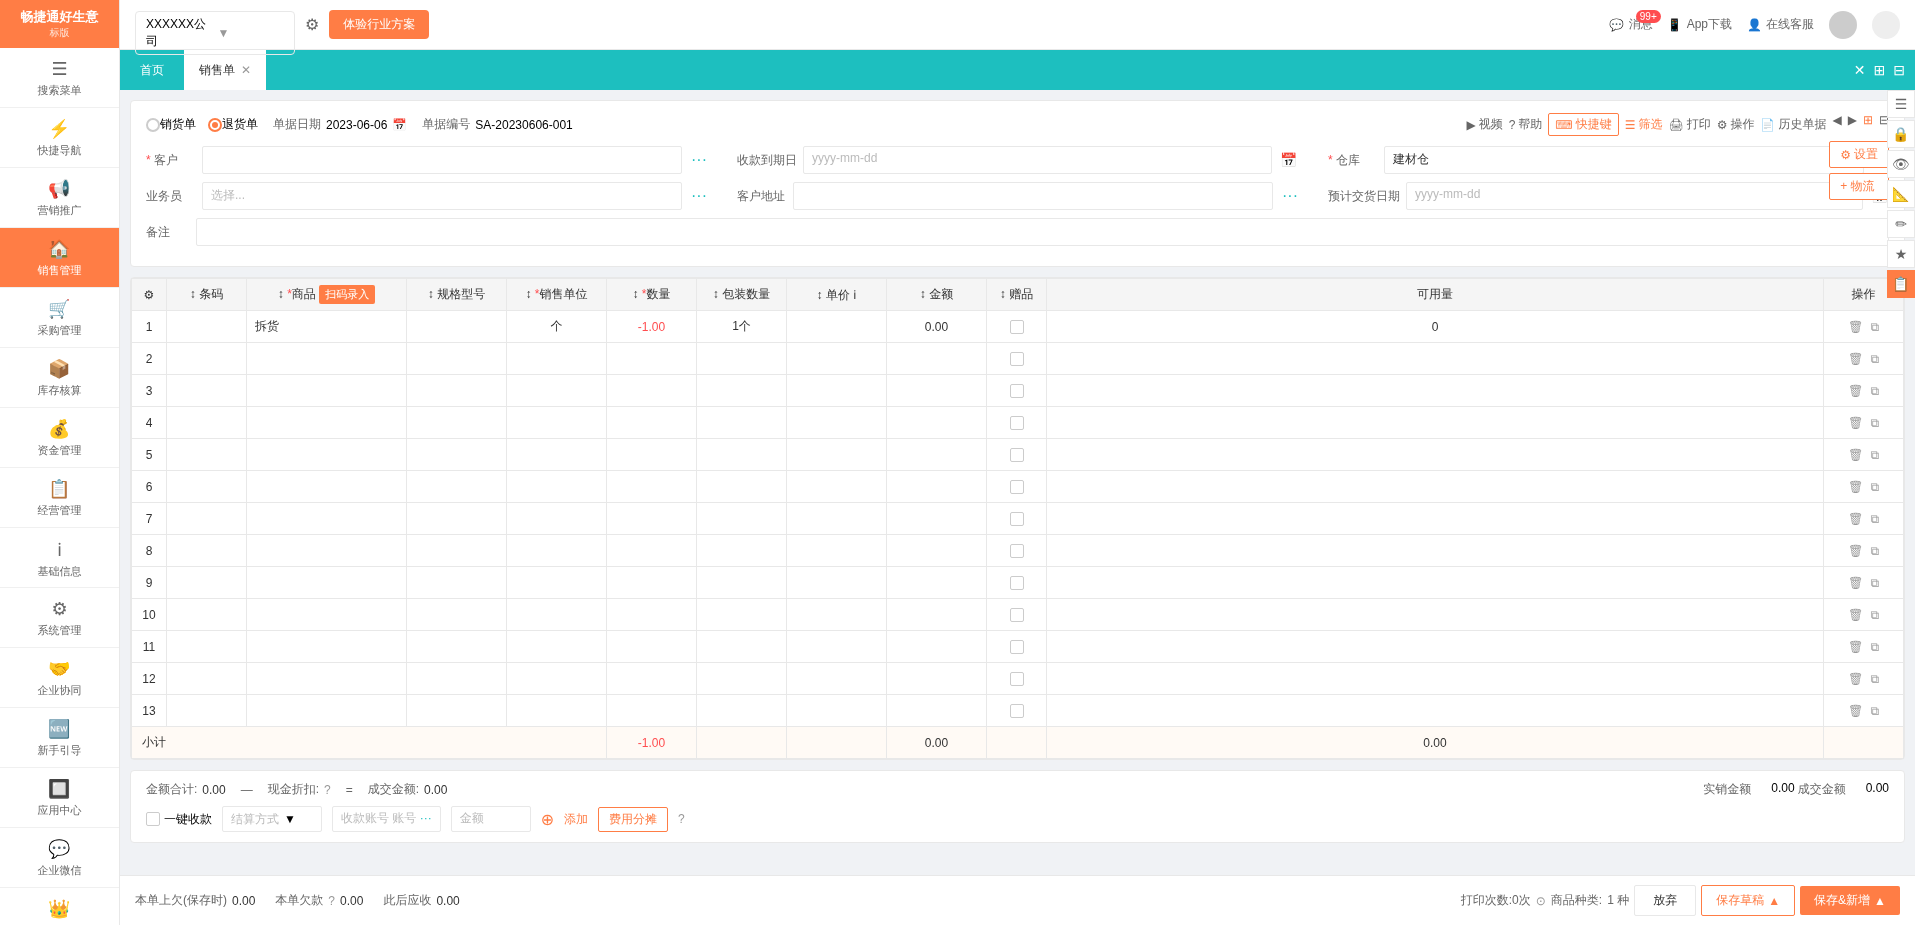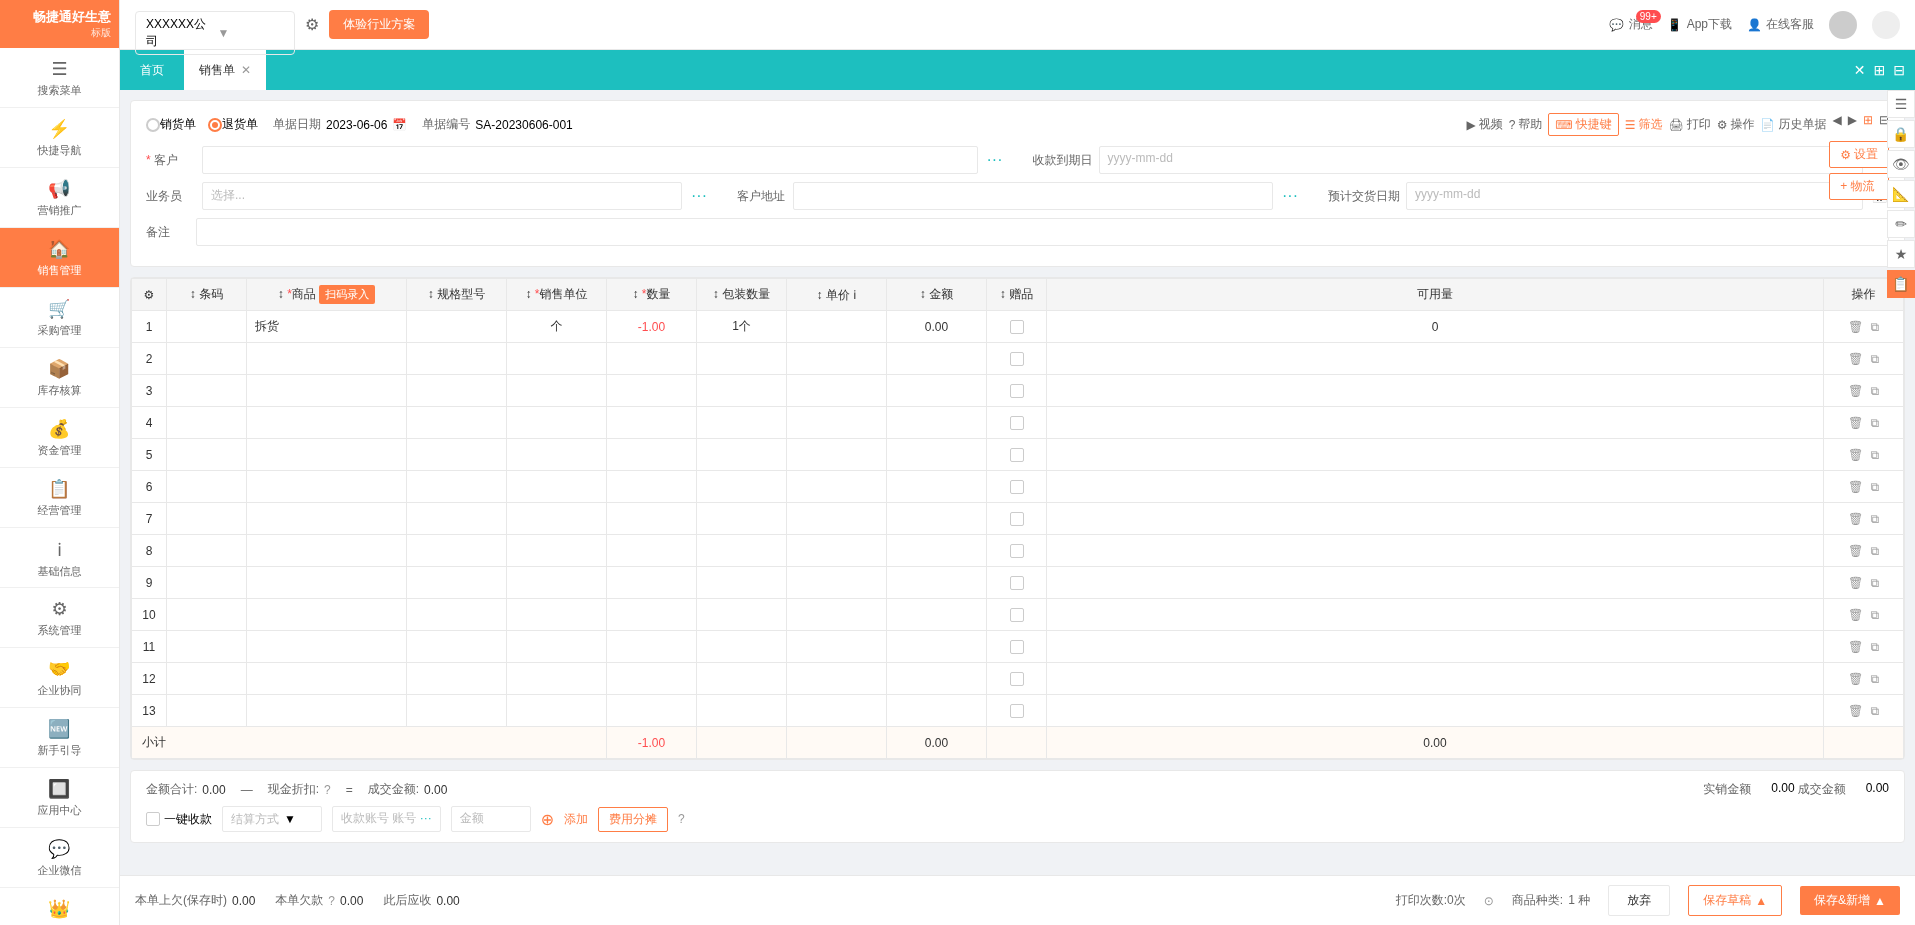--- a/index.html
+++ b/index.html
@@ -7,21 +7,21 @@
 
     
     .sidebar {
       position: fixed; left: 0; top: 0; width: 120px; height: 925px;
       background: #fff; border-right: 1px solid #e8e8e8;
       display: flex; flex-direction: column;
       z-index: 100;
     }
     .sidebar-logo {
       background: #ff7d45; color: #fff; padding: 8px; text-align: center; height: 50px;
-      display: flex; align-items: flex-end; justify-content: center; flex-direction: column;
+      display: flex; align-items: center; justify-content: center; flex-direction: column;
     }
     .sidebar-logo .logo-text { font-size: 13px; font-weight: bold; color: #fff; }
     .sidebar-logo .logo-sub { font-size: 10px; color: rgba(255,255,255,0.8); }
     .sidebar-item {
       display: flex; flex-direction: column; align-items: center; justify-content: center;
       padding: 10px 5px; cursor: pointer; color: #666; border-bottom: 1px solid #f0f0f0;
       height: 60px;
     }
     .sidebar-item.active { background: #ff7d45; color: #fff; }
     .sidebar-item .icon { font-size: 18px; margin-bottom: 3px; }
@@ -171,21 +171,21 @@
 
     
     .footer {
       position: fixed; bottom: 0; left: 120px; right: 0; height: 50px;
       background: #fff; border-top: 1px solid #e8e8e8;
       display: flex; align-items: center; padding: 0 15px; gap: 20px;
       z-index: 97;
     }
     .footer-stat { display: flex; align-items: center; gap: 5px; color: #666; }
     .footer-stat .val { color: #333; font-weight: 500; }
-    .footer-right { margin-left: auto; display: flex; align-items: center; gap: 18px; }
+    .footer-right { margin-left: auto; display: flex; align-items: center; gap: 5px; }
     .print-info { color: #666; }
     .product-type { display: flex; align-items: center; gap: 5px; color: #666; }
     .discard-btn {
       border: 1px solid #e8e8e8; background: #fff; color: #333;
       border-radius: 2px; padding: 6px 18px; cursor: pointer;
     }
     .save-draft-btn {
       border: 1px solid #ff7d45; background: #fff; color: #ff7d45;
       border-radius: 2px; padding: 6px 14px; cursor: pointer;
       display: flex; align-items: center; gap: 4px;
@@ -397,20 +397,25 @@
     <div class="form-row">
       <div class="form-field">
         <span class="field-label required">客户</span>
         <div class="field-input" style="width:280px; background:#fff;"></div>
         <span class="field-dots">···</span>
       </div>
       <div class="form-field" style="margin-left:30px;">
         <span class="field-label">收款到期日</span>
         <div class="field-input placeholder" style="width:200px; background:#fff; color:#bbb;">yyyy-mm-dd</div>
         <span class="field-calendar">📅</span>
+      </div>
+      <div class="form-field" style="margin-left:30px;">
+        <span class="field-label required">仓库</span>
+        <div class="field-input" style="width:200px; background:#fff;">建材仓</div>
+        <span class="field-dots">···</span>
       </div>
     </div>
 
     <div class="form-row">
       <div class="form-field">
         <span class="field-label">业务员</span>
         <div class="field-input placeholder" style="width:280px; background:#fff; color:#bbb;">选择...</div>
         <span class="field-dots">···</span>
       </div>
       <div class="form-field" style="margin-left:30px;">

